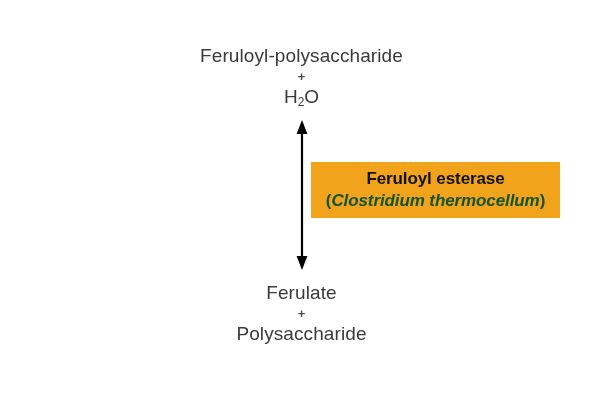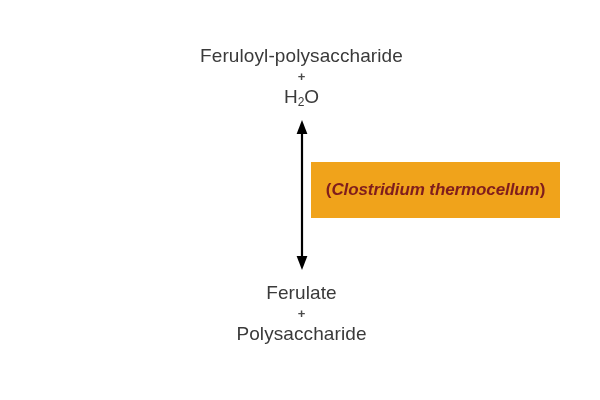--- a/index.html
+++ b/index.html
@@ -101,21 +101,21 @@
     white-space: nowrap;
     letter-spacing: -0.1px;
   }
 
   .enzyme-organism {
     font-family: "Liberation Sans", sans-serif;
     font-size: 17px;
     font-weight: 700;
     font-style: italic;
     line-height: 22px;
-    color: #7f1d1d;
+    color: #14532d;
     white-space: nowrap;
     letter-spacing: -0.1px;
   }
   .enzyme-organism .paren {
     font-style: normal;
   }
 </style>
 </head>
 <body>
 
@@ -132,20 +132,21 @@
   <svg id="reaction-arrow" viewBox="0 0 45 150" width="45" height="150">
 
     <line x1="22" y1="6" x2="22" y2="144" stroke="#000000" stroke-width="2.2"></line>
 
     <polygon points="22,0 16.6,14 27.4,14" fill="#000000"></polygon>
 
     <polygon points="22,150 16.6,136 27.4,136" fill="#000000"></polygon>
   </svg>
 
   <div id="enzyme-box">
+    <div class="enzyme-name">Feruloyl esterase</div>
     <div class="enzyme-organism">
       <span class="paren">(</span><span>Clostridium thermocellum</span><span class="paren">)</span>
     </div>
   </div>
 
   <div id="products" class="species-stack">
     <div class="species-name">Ferulate</div>
     <div class="plus-sign">+</div>
     <div class="species-name">Polysaccharide</div>
   </div>

